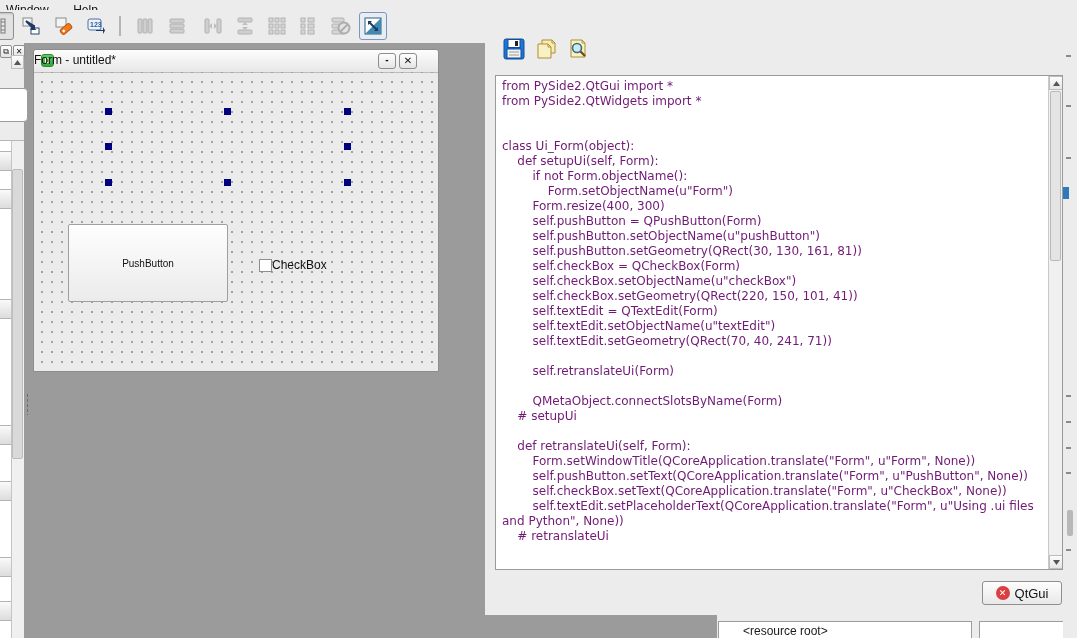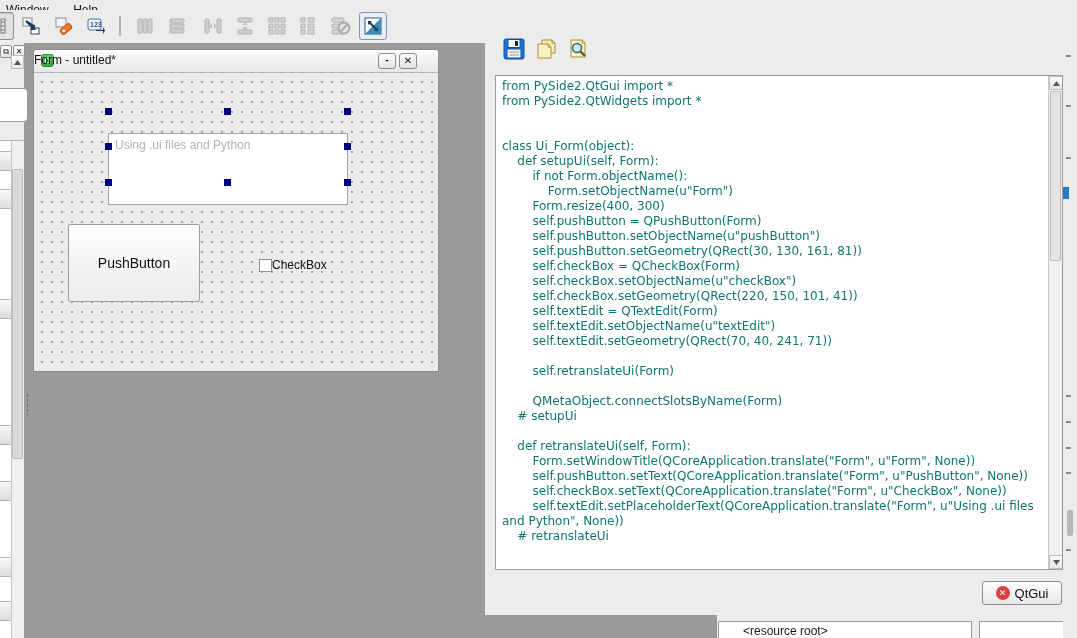--- a/index.html
+++ b/index.html
@@ -55,32 +55,32 @@
   .fw-btn{position:absolute;top:3px;width:18px;height:16px;border:1px solid #8d8d8d;border-radius:3px;
         background:linear-gradient(#fefefe,#e4e4e4);box-sizing:border-box;text-align:center;font-weight:bold;color:#111}
   .fw-min{right:42px;font-size:10px;line-height:12px}
   .fw-close{right:21px;font-size:10px;line-height:14px}
   .fw-body{position:absolute;left:0;top:22px;right:0;bottom:0;
         background-image:radial-gradient(circle,#a2a2a2 0.8px,transparent 1px);background-size:10px 10px;background-position:3px 5px}
 
   .d-textedit{position:absolute;left:74px;top:61px;width:240px;height:72px;background:#fff;border:1px solid #a6a6a6;box-sizing:border-box}
   .d-placeholder{padding:4px 6px;font-size:12px;color:#b2b2b2}
   .handle{position:absolute;width:7px;height:7px;background:#00007c}
-  .d-pushbutton{position:absolute;left:34px;top:152px;width:132px;height:78px;background:linear-gradient(#fefefe,#ebebeb);
-        border:1px solid #9f9f9f;border-radius:2px;box-sizing:border-box;display:flex;align-items:center;justify-content:center;font-size:14px;color:#111}
+  .d-pushbutton{position:absolute;left:34px;top:152px;width:160px;height:78px;background:linear-gradient(#fefefe,#ebebeb);
+        border:1px solid #9f9f9f;border-radius:2px;box-sizing:border-box;display:flex;align-items:center;justify-content:center;font-size:10px;color:#111}
   .d-checkbox{position:absolute;left:225px;top:186px;display:flex;align-items:center;}
   .d-checkbox .box{width:13px;height:13px;background:#fff;border:1px solid #8f8f8f;box-sizing:border-box}
   .d-checkbox .lbl{font-size:12px;color:#111}
 
   
   .dialog{left:485px;top:28px;width:578px;height:587px;background:#ececec;z-index:3}
   .dlg-toolbtn{position:absolute;top:8px;width:26px;height:26px;display:flex;align-items:center;justify-content:center}
   .code-box{position:absolute;left:10px;top:47px;width:568px;height:495px;background:#fff;border:1px solid #9a9a9a;box-sizing:border-box;overflow:hidden}
   .code-text{position:absolute;left:0;top:0;right:14px;padding:3px 2px 3px 6px;font-family:"DejaVu Sans","Liberation Sans",sans-serif;
-        font-size:12px;line-height:15px;color:#0f766e;white-space:pre-wrap;word-wrap:break-word}
+        font-size:12px;line-height:15px;color:#701a75;white-space:pre-wrap;word-wrap:break-word}
   .code-scroll{position:absolute;right:0;top:0;width:14px;height:493px;background:#f0f0f0;border-left:1px solid #c9c9c9;box-sizing:border-box}
   .cs-btn{position:absolute;left:0;width:14px;height:14px;background:linear-gradient(#fcfcfc,#e6e6e6);border:1px solid #bdbdbd;box-sizing:border-box;
         display:flex;align-items:center;justify-content:center}
   .cs-thumb{position:absolute;left:1px;top:15px;width:11px;height:170px;background:#e4e4e4;border:1px solid #b9b9b9;border-radius:2px;box-sizing:border-box}
   .close-btn{position:absolute;left:497px;top:553px;width:80px;height:24px;border:1px solid #8f8f8f;border-radius:3px;
         background:linear-gradient(#fdfdfd,#e8e8e8);box-sizing:border-box;display:flex;align-items:center;justify-content:center;gap:5px;font-size:13px;color:#111}
   .close-ico{width:14px;height:14px;border-radius:50%;background:#d9403f;color:#fff;font-size:9px;font-weight:bold;line-height:14px;text-align:center}
 
   
   .bottom-dark{left:485px;top:615px;width:232px;height:23px;background:#9b9b9b}
@@ -276,23 +276,20 @@
 
 <div class="abs form-window">
   <div class="fw-titlebar">
     <div class="fw-icon">D</div>
     <div class="fw-title">Form - untitled*</div>
     <div class="fw-btn fw-min">-</div>
     <div class="fw-btn fw-close">✕</div>
   </div>
   <div class="fw-body">
 
-    <div class="d-textedit">
-      <div class="d-placeholder">Using .ui files and Python</div>
-    </div>
     <div class="handle" style="left:71px;top:36px"></div>
     <div class="handle" style="left:190px;top:36px"></div>
     <div class="handle" style="left:310px;top:36px"></div>
     <div class="handle" style="left:71px;top:71px"></div>
     <div class="handle" style="left:310px;top:71px"></div>
     <div class="handle" style="left:71px;top:107px"></div>
     <div class="handle" style="left:190px;top:107px"></div>
     <div class="handle" style="left:310px;top:107px"></div>
 
     <div class="d-pushbutton">

